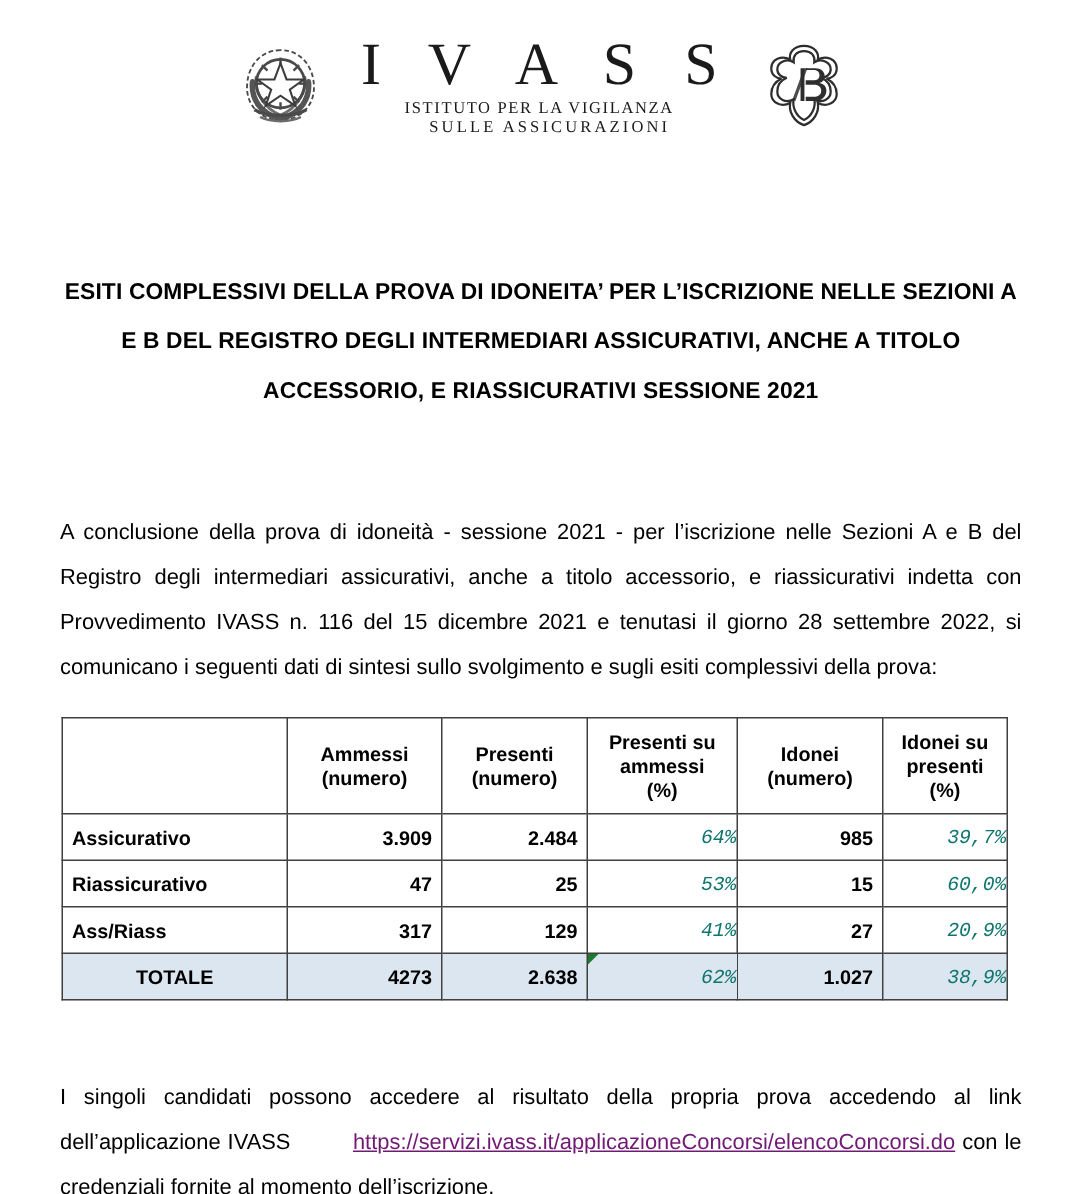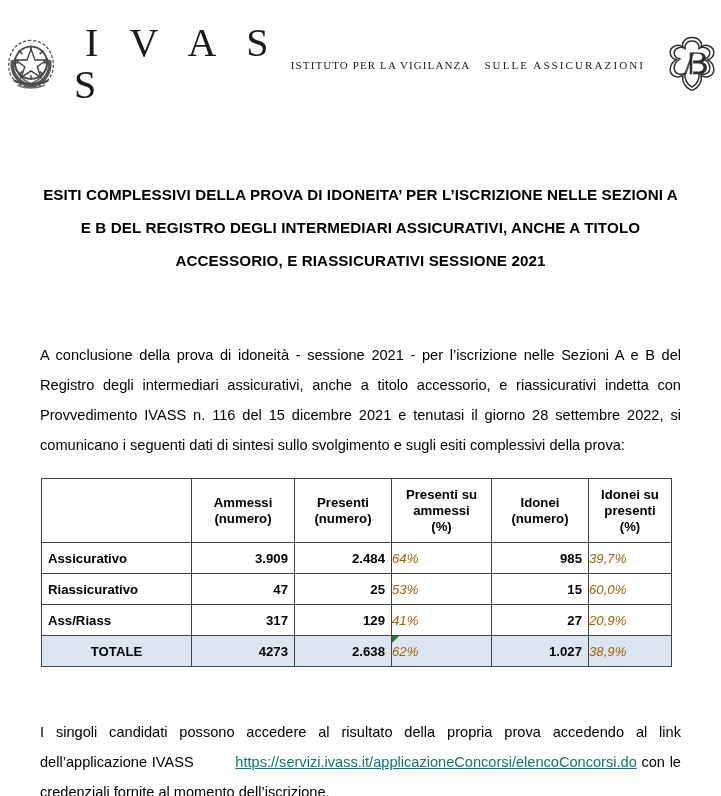--- a/index.html
+++ b/index.html
@@ -32,21 +32,21 @@
     justify-content: center;
     gap: 12px;
   }
   .emblem-rep {
     width: 62px;
     height: 62px;
     flex: 0 0 auto;
   }
   .wordmark {
     display: flex;
-    flex-direction: row;
+    flex-direction: column;
     align-items: center;
     line-height: 1;
   }
   .wordmark .ivass {
     font-family: "Liberation Serif", serif;
     font-size: 40px;
     letter-spacing: 11px;
     text-indent: 11px;
     color: #1a1a1a;
     line-height: 1.05;
@@ -100,21 +100,21 @@
     position: absolute;
     left: 40px;
     width: 641px;
     font-size: 14.6px;
     line-height: 30px;
     text-align: justify;
   }
   .para.p1 { top: 325px; }
   .para.p2 { top: 702px; }
   .para a {
-    color: #0f766e;
+    color: #701a75;
     text-decoration: underline;
     padding-left: 37px;
   }
 
   
   .data-table {
     position: absolute;
     left: 41px;
     top: 478px;
     width: 630px;
@@ -140,23 +140,24 @@
     font-weight: bold;
     text-align: left;
     padding-left: 6px;
   }
   .data-table td.num {
     font-weight: bold;
     text-align: right;
     padding-right: 6px;
   }
   .data-table td.pct {
-    text-align: left;
+    text-align: right;
     font-style: italic;
-    color: #a16207;
+    color: #0f766e;
+    font-family: Liberation Mono, monospace;
   }
   .data-table tr.total td {
     background: #dce6f1;
   }
   .data-table tr.total td.rowlabel {
     text-align: center;
     padding-left: 0;
   }
   .pct-flag { position: relative; }
   .pct-flag::before {

